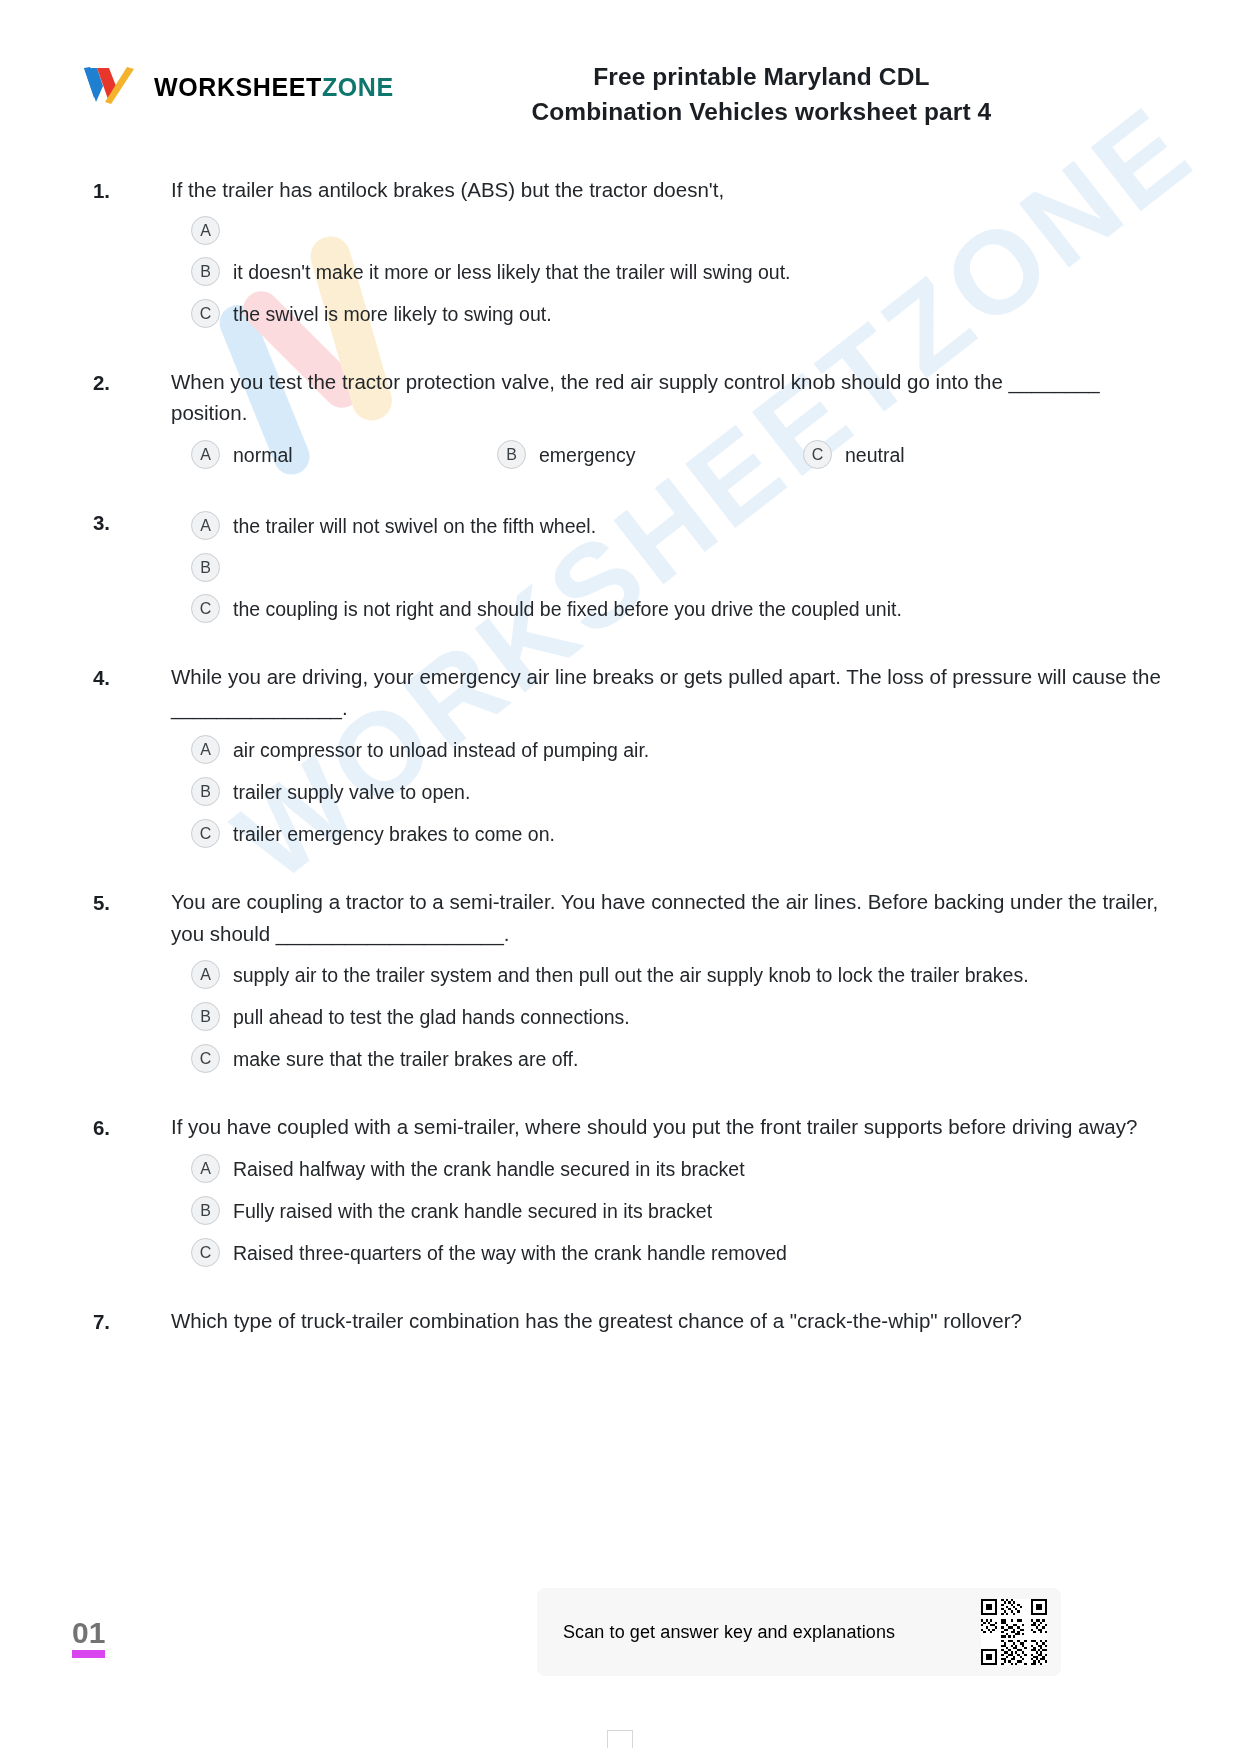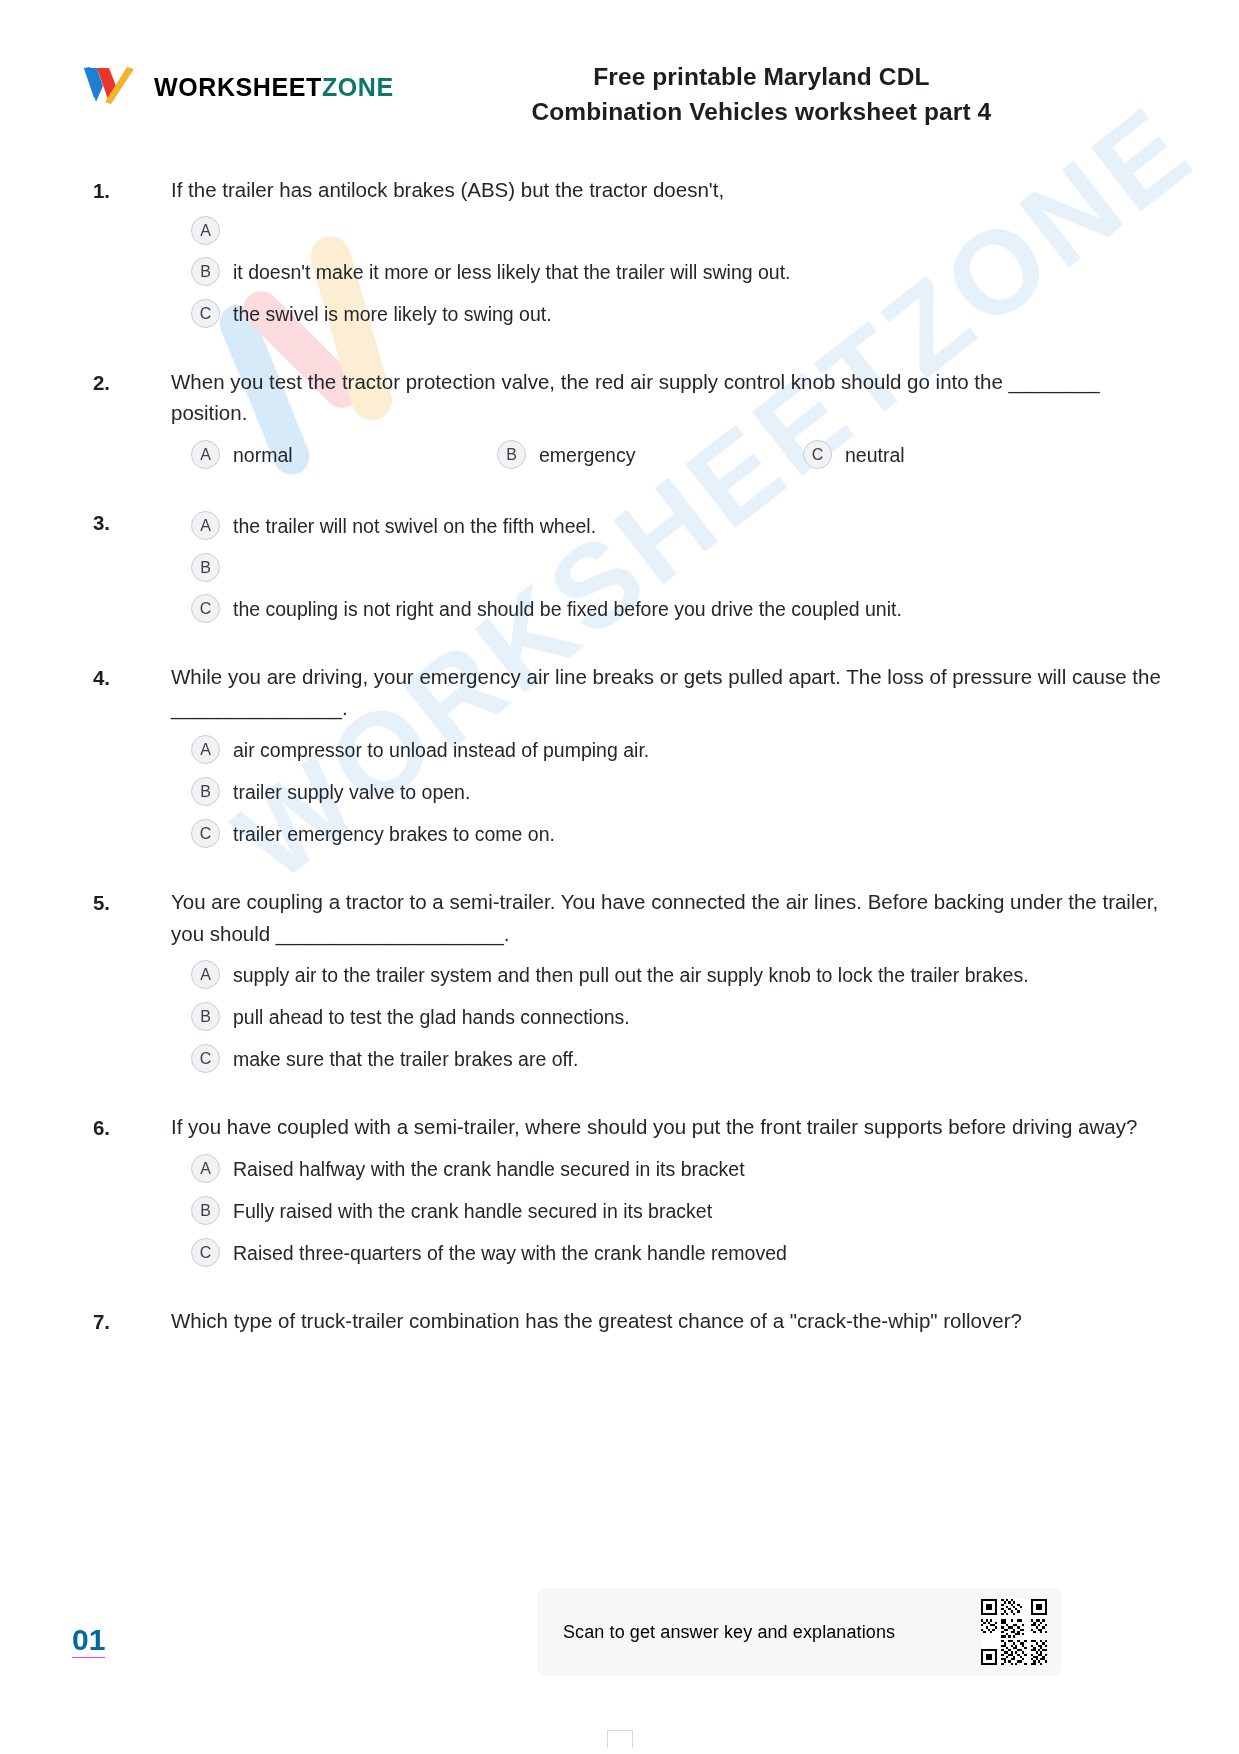--- a/index.html
+++ b/index.html
@@ -168,22 +168,22 @@
     width: 1239px;
     height: 210px;
     z-index: 3;
   }
   .page-no {
     position: absolute;
     left: 72px;
     bottom: 96px;
     font-size: 30px;
     font-weight: 700;
-    color: #0369a1;
-    border-bottom: 1px solid #d946ef;
+    color: #737373;
+    border-bottom: 8px solid #d946ef;
     padding-bottom: 2px;
     line-height: 1;
   }
   .scan-box {
     position: absolute;
     right: 178px;
     bottom: 78px;
     width: 524px;
     height: 88px;
     background: #f7f7f8;

